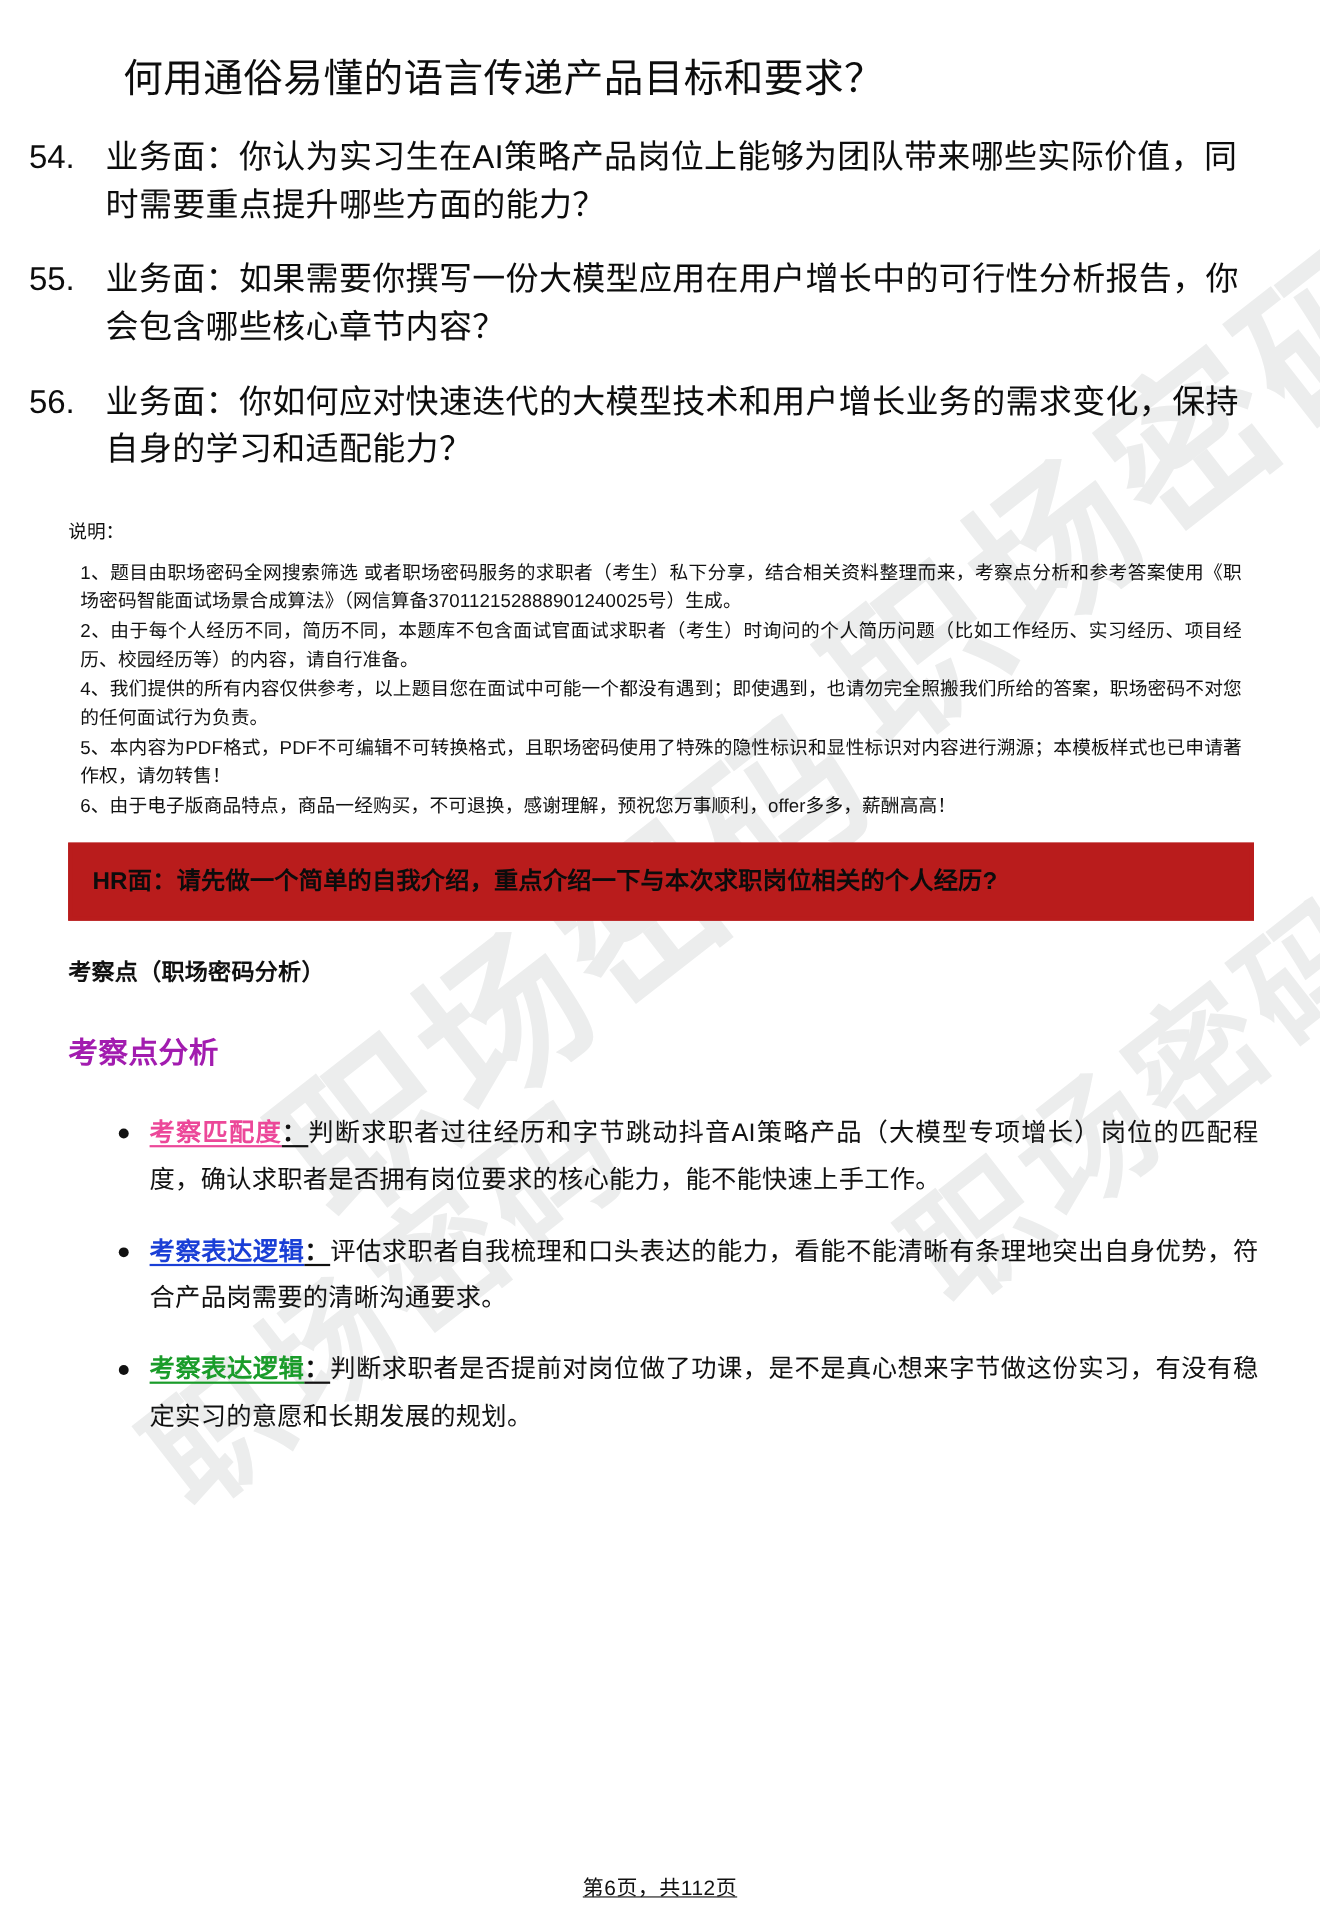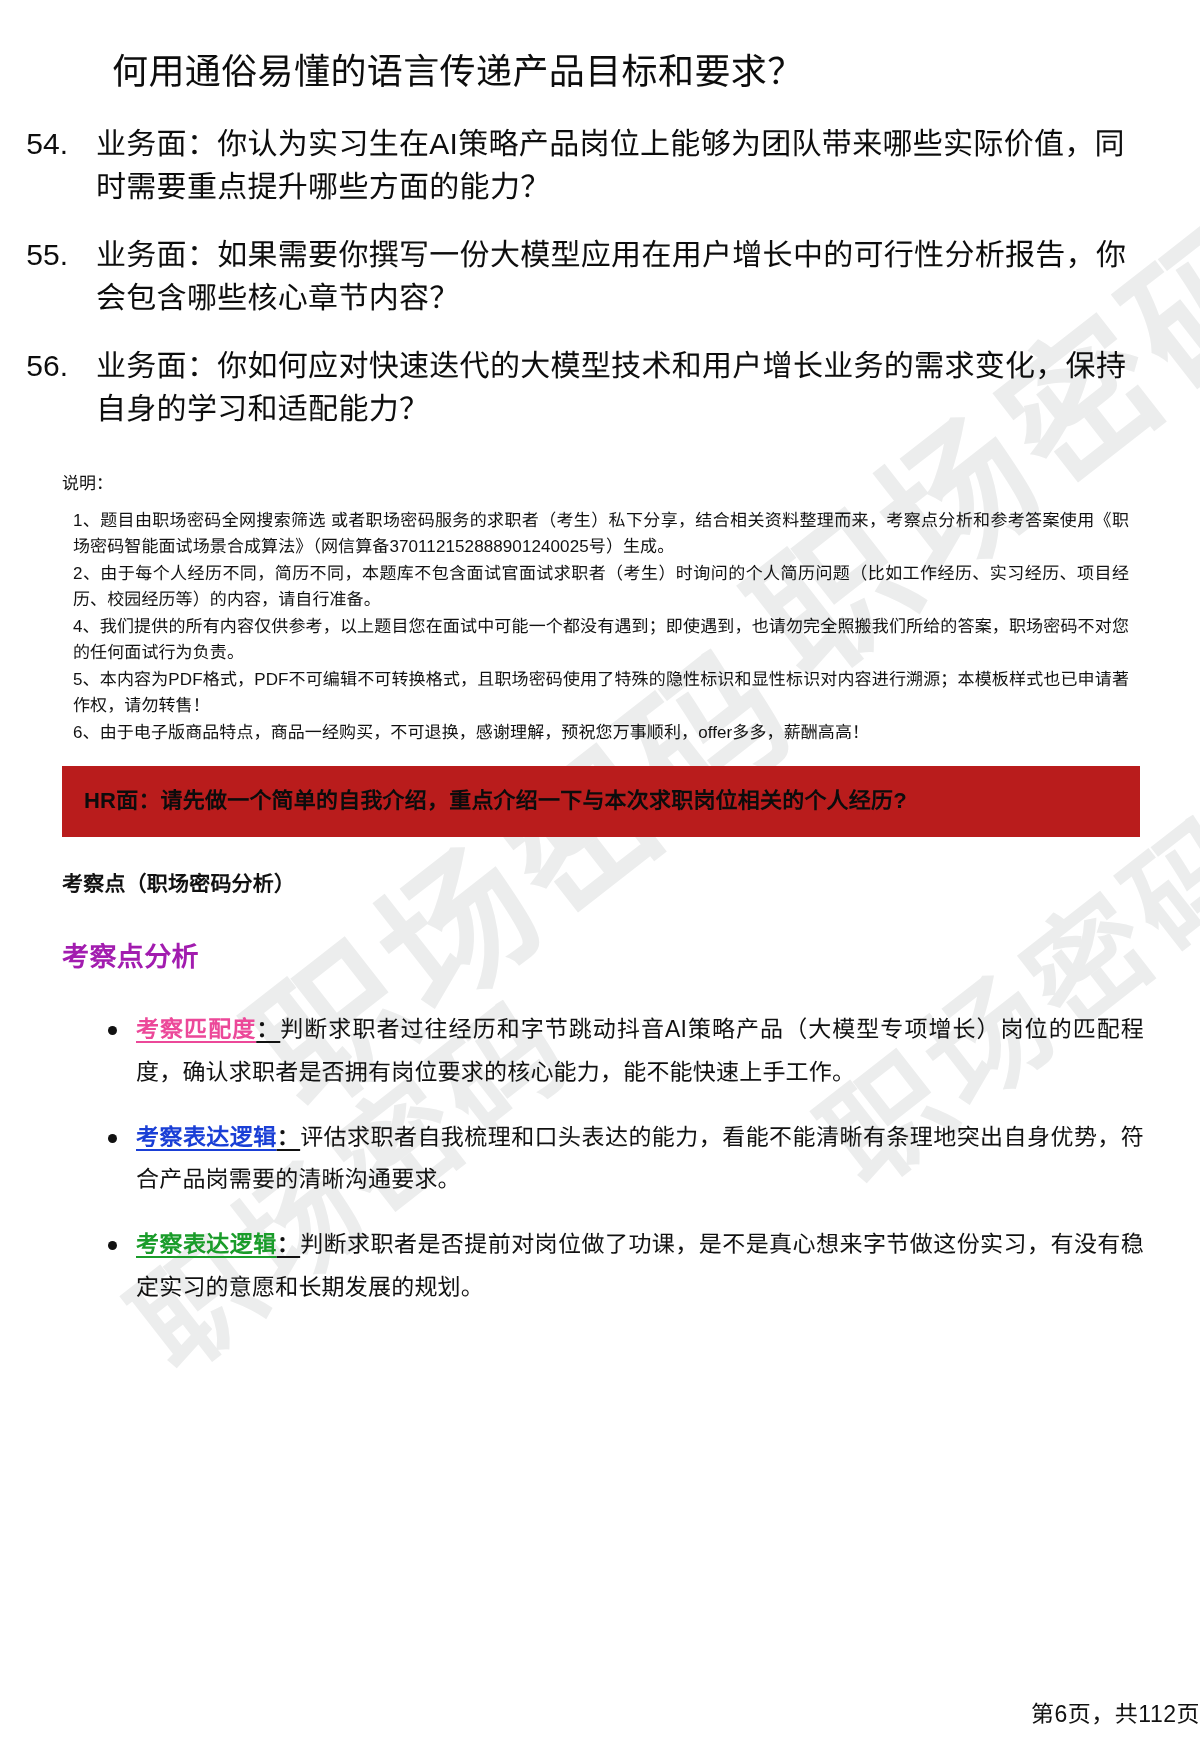--- a/index.html
+++ b/index.html
@@ -183,25 +183,26 @@
   .kw-blue { color: #1a3fd6; }
   .kw-green { color: #1a9c2a; }
   .kw-colon { color: #111; font-weight: 700; text-decoration: underline; text-underline-offset: 4px;}
 
   
   .footer {
     position: absolute;
     left: 0;
     right: 0;
     bottom: 26px;
-    text-align: right;
-    font-size: 23px;
+    text-align: center;
+    font-size: 19px;
     color: #111;
     z-index: 3;
     letter-spacing: 0.5px;
+    text-decoration: underline;
   }
 </style>
 </head>
 <body>
 
 <div class="page">
 
   <div class="watermark">
     <div class="wm-mark wm-a">职场密码</div>
     <div class="wm-mark wm-b">职场密码</div>

